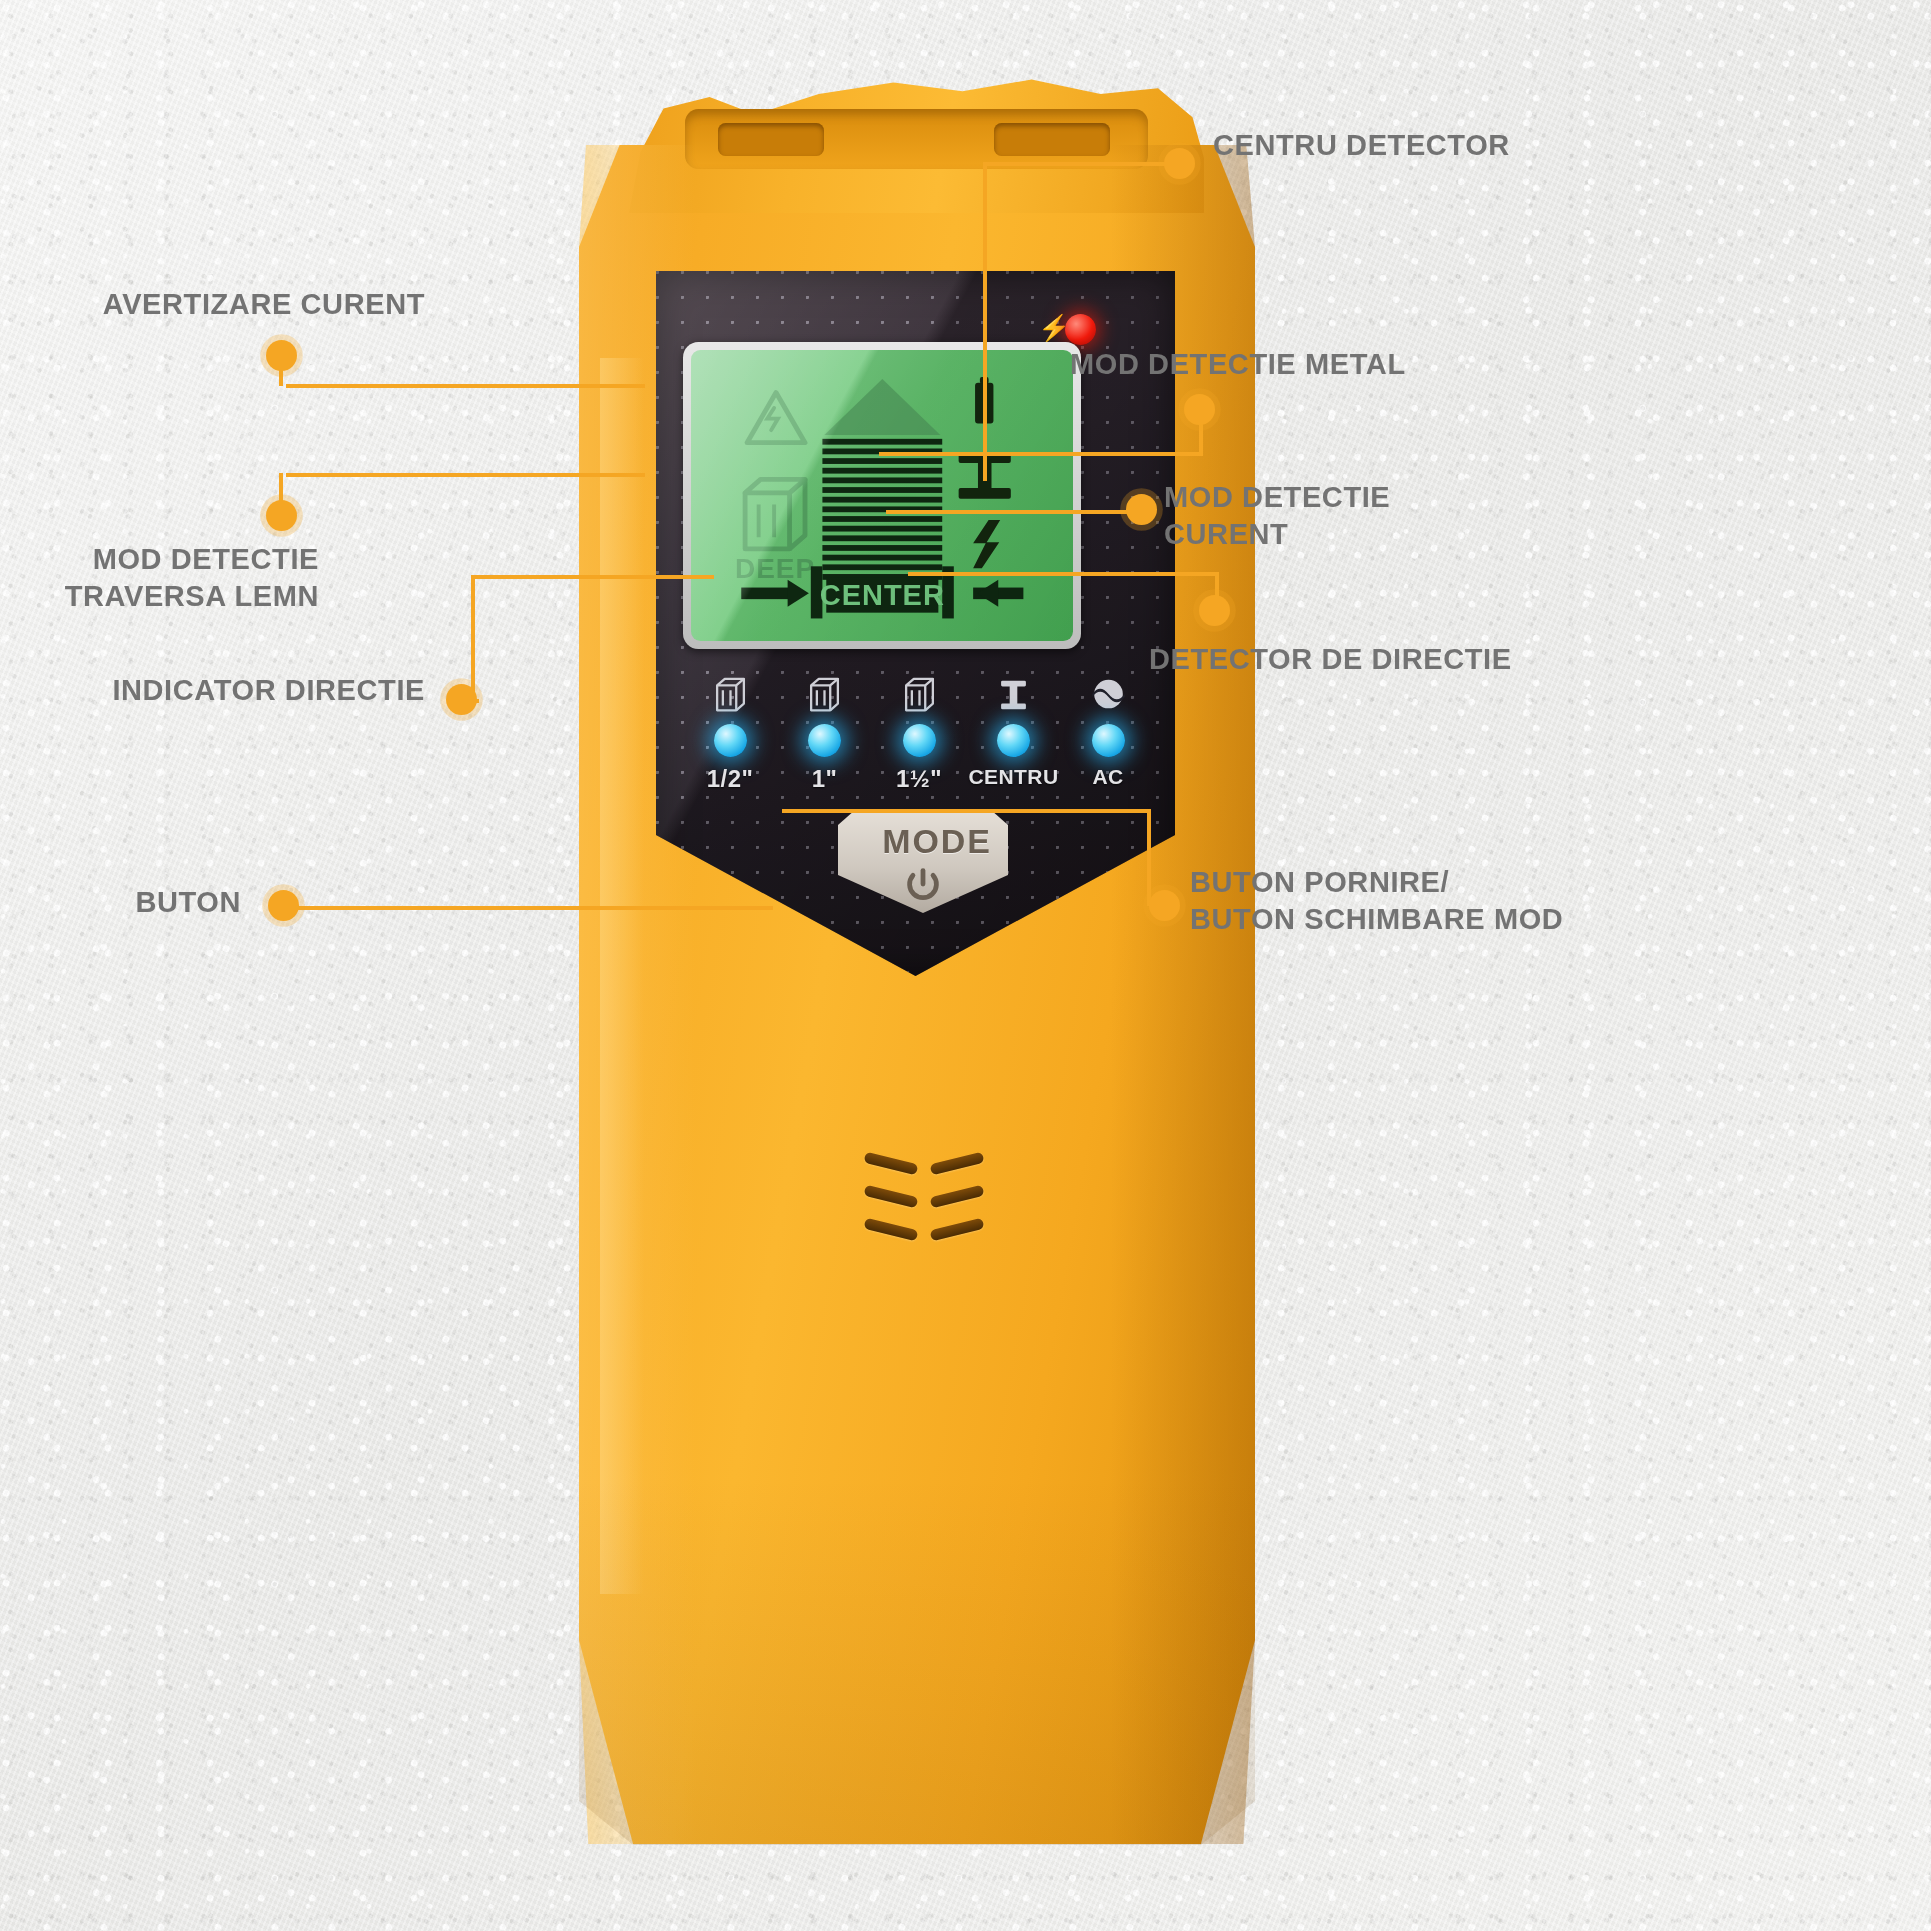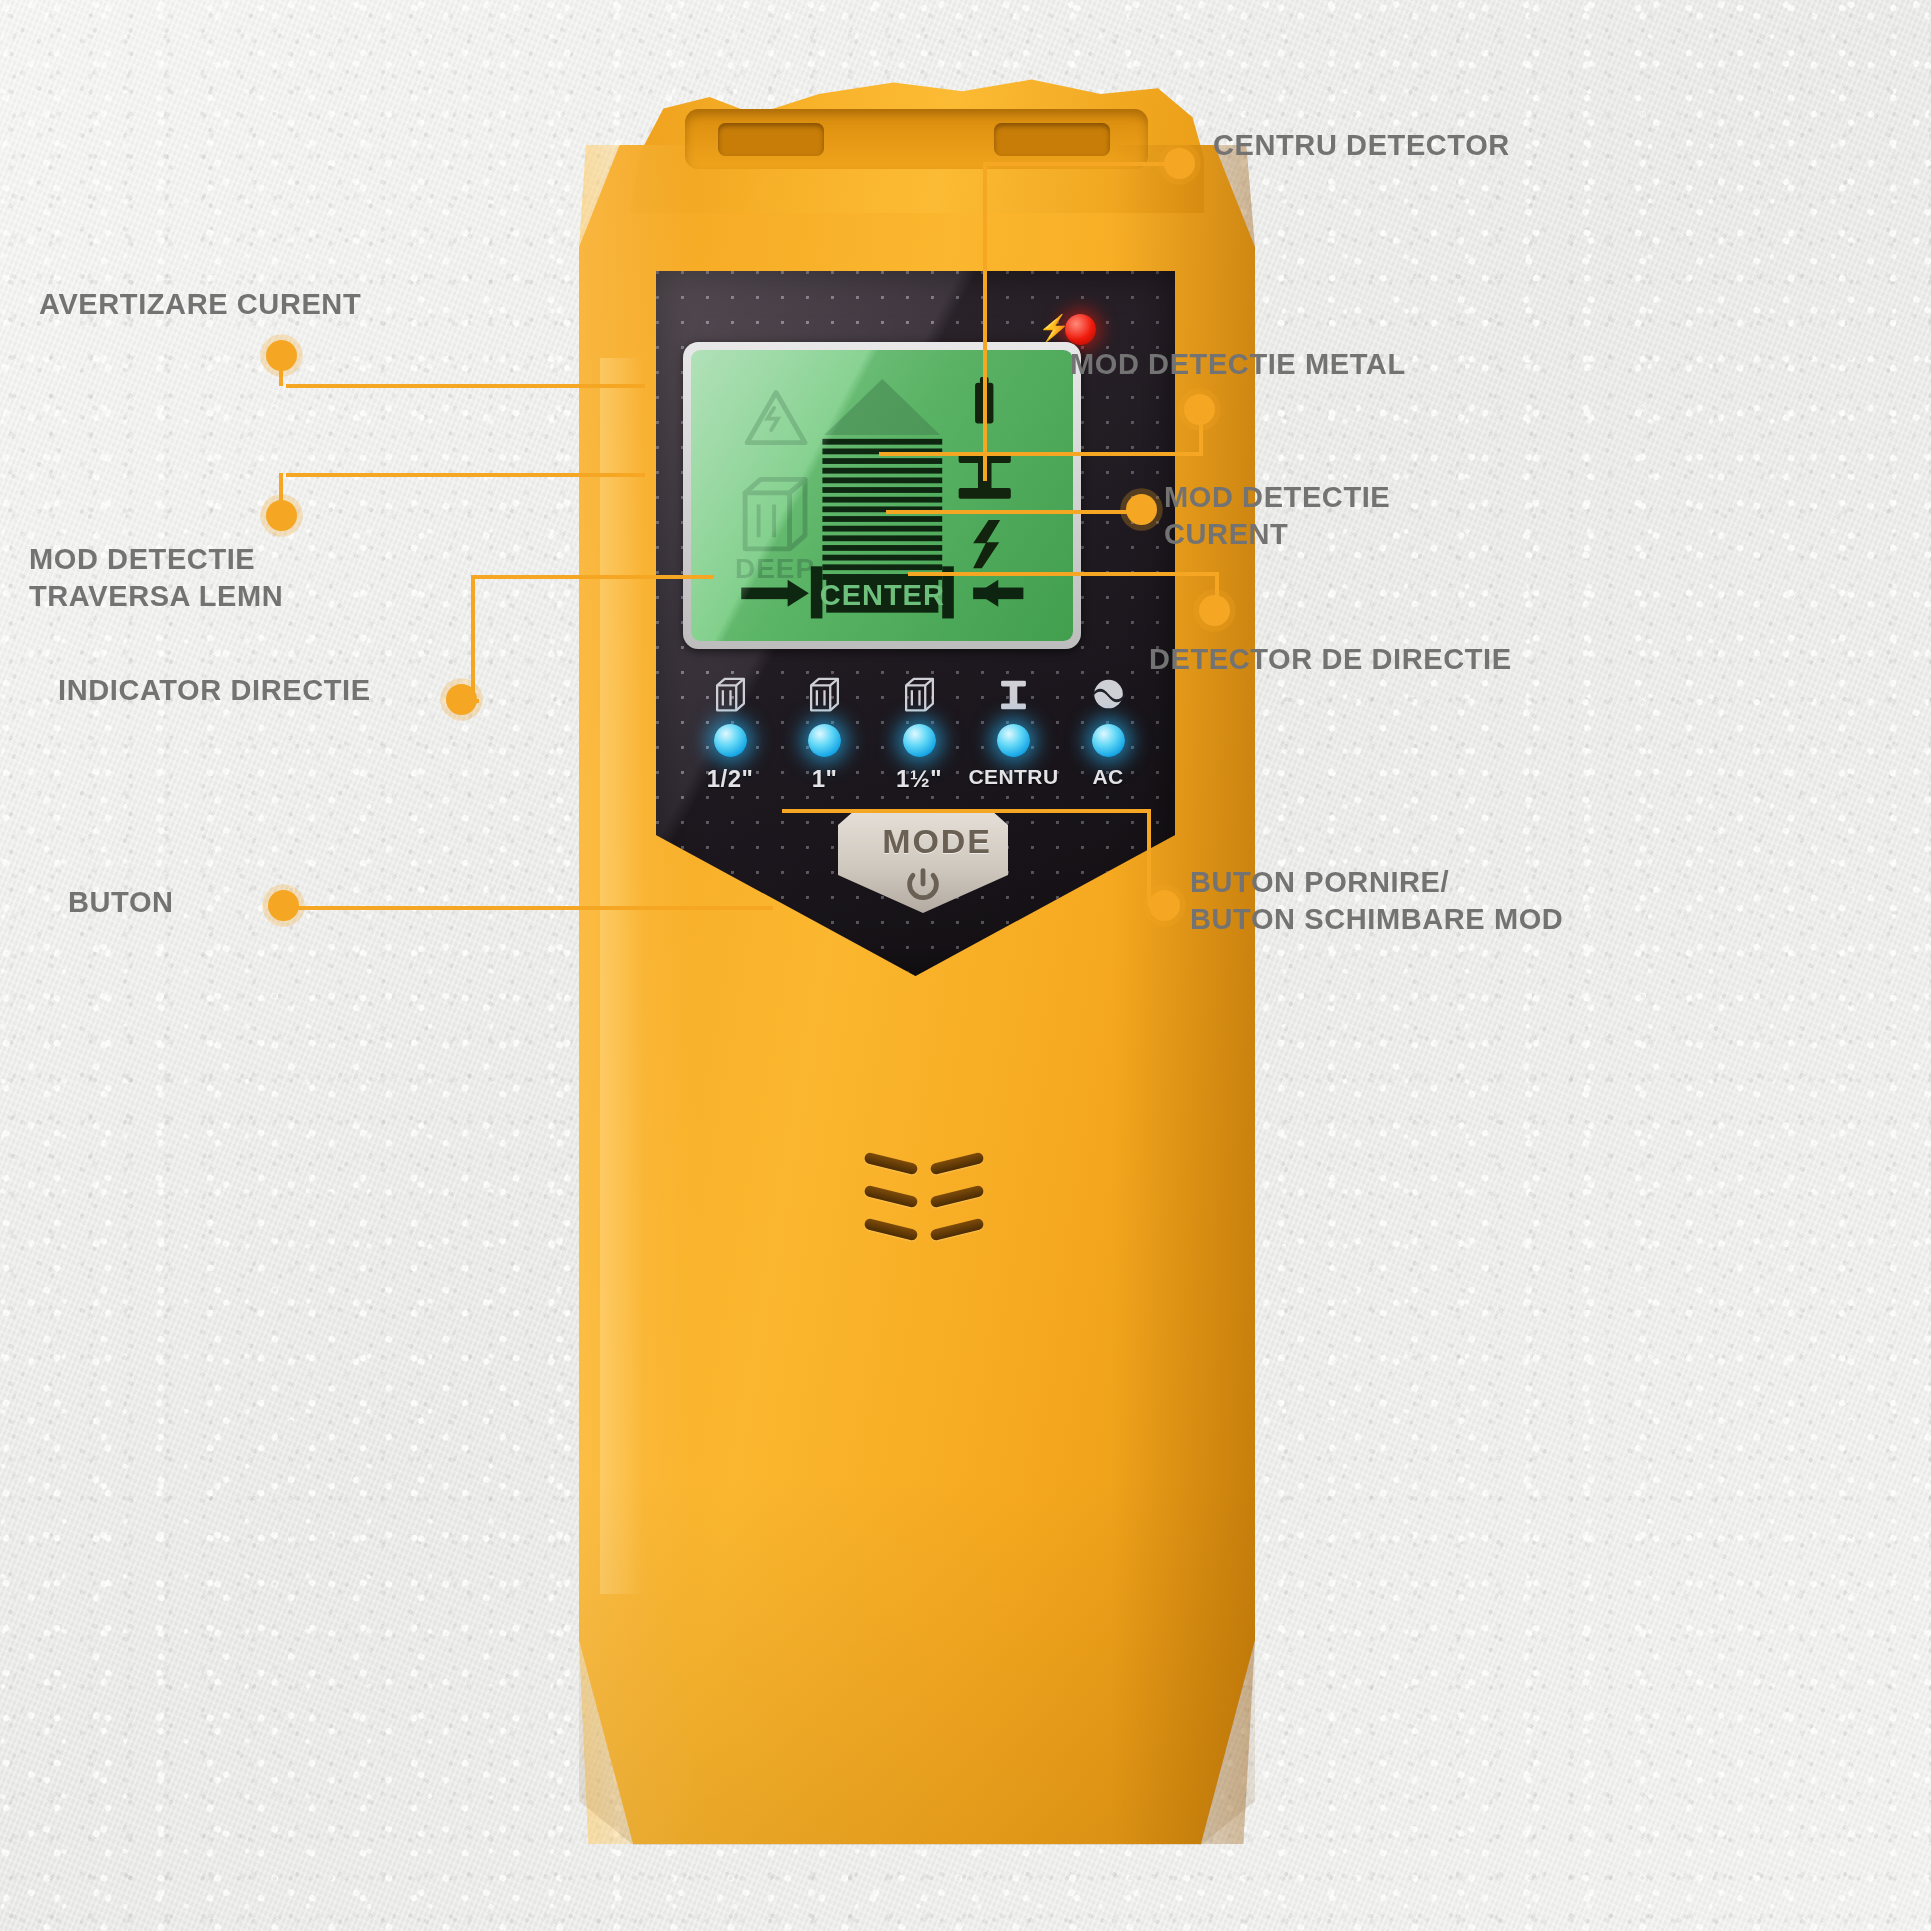--- a/index.html
+++ b/index.html
@@ -41,21 +41,21 @@
   }
   .lead{position:absolute;background:#f5a623;z-index:41;}
   .lead.h{height:3.9px;}
   .lead.v{width:3.9px;}
   .label{
     position:absolute;z-index:45;
     color:#737373;font-weight:bold;font-size:29px;
     letter-spacing:0.6px;line-height:1.28;white-space:pre-line;
   }
   .label.r{text-align:left;}
-  .label.l{text-align:left;}
+  .label.l{text-align:right;}
 
   
   #device{position:absolute;left:579px;top:68px;width:676px;height:1796px;z-index:20;}
 
   .body-main{
     position:absolute;left:0;top:77px;width:676px;height:1699px;
     background:linear-gradient(100deg,#f0a020 0%,#f7ac26 14%,#fbb72f 40%,#f5a81f 70%,#e2940f 100%);
     border-radius:25px 25px 39px 39px;
     clip-path:polygon(6% 0,94% 0,100% 6%,100% 88%,92% 100%,8% 100%,0 88%,0 6%);
   }
@@ -419,14 +419,14 @@
 TRAVERSA LEMN</div>
 
 <div class="lead h" style="left:471px;top:575px;width:243px;"></div>
 <div class="lead v" style="left:471px;top:575px;height:126px;"></div>
 <div class="lead h" style="left:462px;top:699px;width:17.4px;"></div>
 <div class="dot" style="left:446px;top:684px;"></div>
 <div class="label l" style="left:58px;top:672px;width:367px;">INDICATOR DIRECTIE</div>
 
 <div class="lead h" style="left:290px;top:906px;width:483px;"></div>
 <div class="dot" style="left:268px;top:890px;"></div>
-<div class="label l" style="left:68px;top:884px;width:183px;">BUTON</div>
+<div class="label l" style="left:58px;top:884px;width:183px;">BUTON</div>
 
 
 </body></html>

